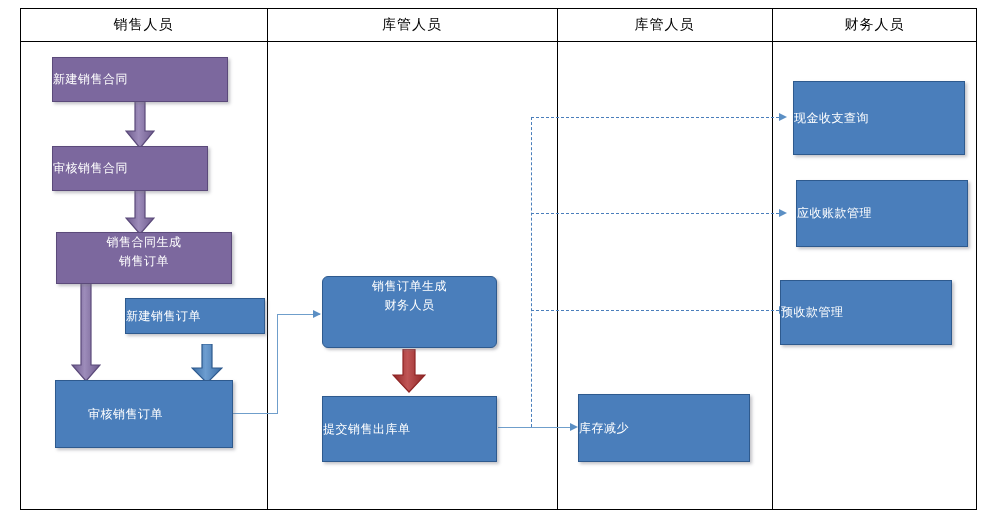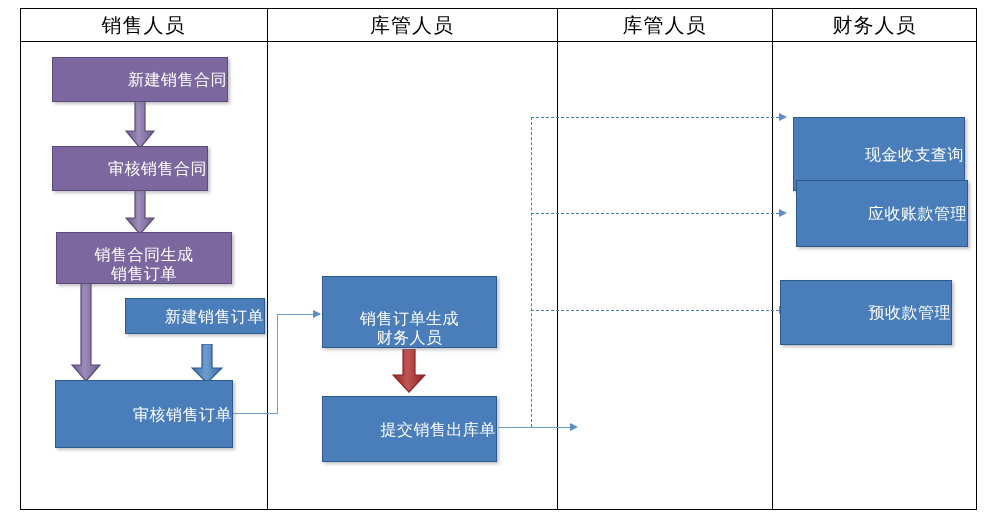--- a/index.html
+++ b/index.html
@@ -5,25 +5,25 @@
   html,body{margin:0;padding:0;background:#ffffff;}
   body{font-family:"DejaVu Sans","Liberation Sans",sans-serif;}
   #canvas{position:relative;width:998px;height:519px;background:#ffffff;overflow:hidden;}
 
   
   .frame{position:absolute;left:20px;top:8px;width:957px;height:502px;border:1.5px solid #000;box-sizing:border-box;}
   .hrule{position:absolute;left:20px;width:957px;height:0;border-top:1.5px solid #000;}
   .vrule{position:absolute;top:8px;width:0;height:502px;border-left:1.5px solid #000;}
 
   .lane-title{position:absolute;top:9px;height:32px;display:flex;align-items:center;justify-content:center;
-              font-size:20px;color:#000;letter-spacing:1px;}
+              font-size:14px;color:#000;letter-spacing:1px;}
 
   
-  .node{position:absolute;box-sizing:border-box;display:flex;align-items:center;justify-content:flex-end;
-        text-align:center;color:#ffffff;font-size:16px;line-height:19px;letter-spacing:.5px;
+  .node{position:absolute;box-sizing:border-box;display:flex;align-items:center;justify-content:flex-start;
+        text-align:center;color:#ffffff;font-size:12px;line-height:19px;letter-spacing:.5px;
         box-shadow:2px 2px 3px rgba(120,120,130,.45);}
   .node span{display:block;}
   .purple{background:#7c689e;border:1.5px solid #5b4a7a;}
   .blue{background:#4a7ebb;border:1.5px solid #2e5a8e;}
 
   
   .blockarrow{position:absolute;}
   .blockarrow svg{display:block;}
   .dashh{position:absolute;height:0;border-top:1.6px dashed #4a7ebb;}
   .dashv{position:absolute;width:0;border-left:1.6px dashed #4a7ebb;}
@@ -146,31 +146,34 @@
   </div>
 
   <div class="node blue" style="left:125px;top:298px;width:140px;height:36px;">
     <span>新建销售订单</span>
   </div>
 
   <div class="node blue" style="left:55px;top:380px;width:178px;height:68px;padding-left:32px;">
     <span>审核销售订单</span>
   </div>
 
-  <div class="node blue" style="left:322px;top:276px;width:175px;height:72px;flex-direction:column;">
+  <div class="node blue" style="left:322px;top:276px;width:175px;height:72px;flex-direction:column;border-radius:6px;">
     <span>销售订单生成</span>
     <span>财务人员</span>
   </div>
 
   <div class="node blue" style="left:322px;top:396px;width:175px;height:66px;">
     <span>提交销售出库单</span>
   </div>
 
+  <div class="node blue" style="left:578px;top:394px;width:172px;height:68px;">
+    <span>库存减少</span>
+  </div>
 
-  <div class="node blue" style="left:793px;top:81px;width:172px;height:74px;margin-top:36px;">
+  <div class="node blue" style="left:793px;top:81px;width:172px;height:74px;">
     <span>现金收支查询</span>
   </div>
 
   <div class="node blue" style="left:796px;top:180px;width:172px;height:67px;">
     <span>应收账款管理</span>
   </div>
 
   <div class="node blue" style="left:780px;top:280px;width:172px;height:65px;">
     <span>预收款管理</span>
   </div>

